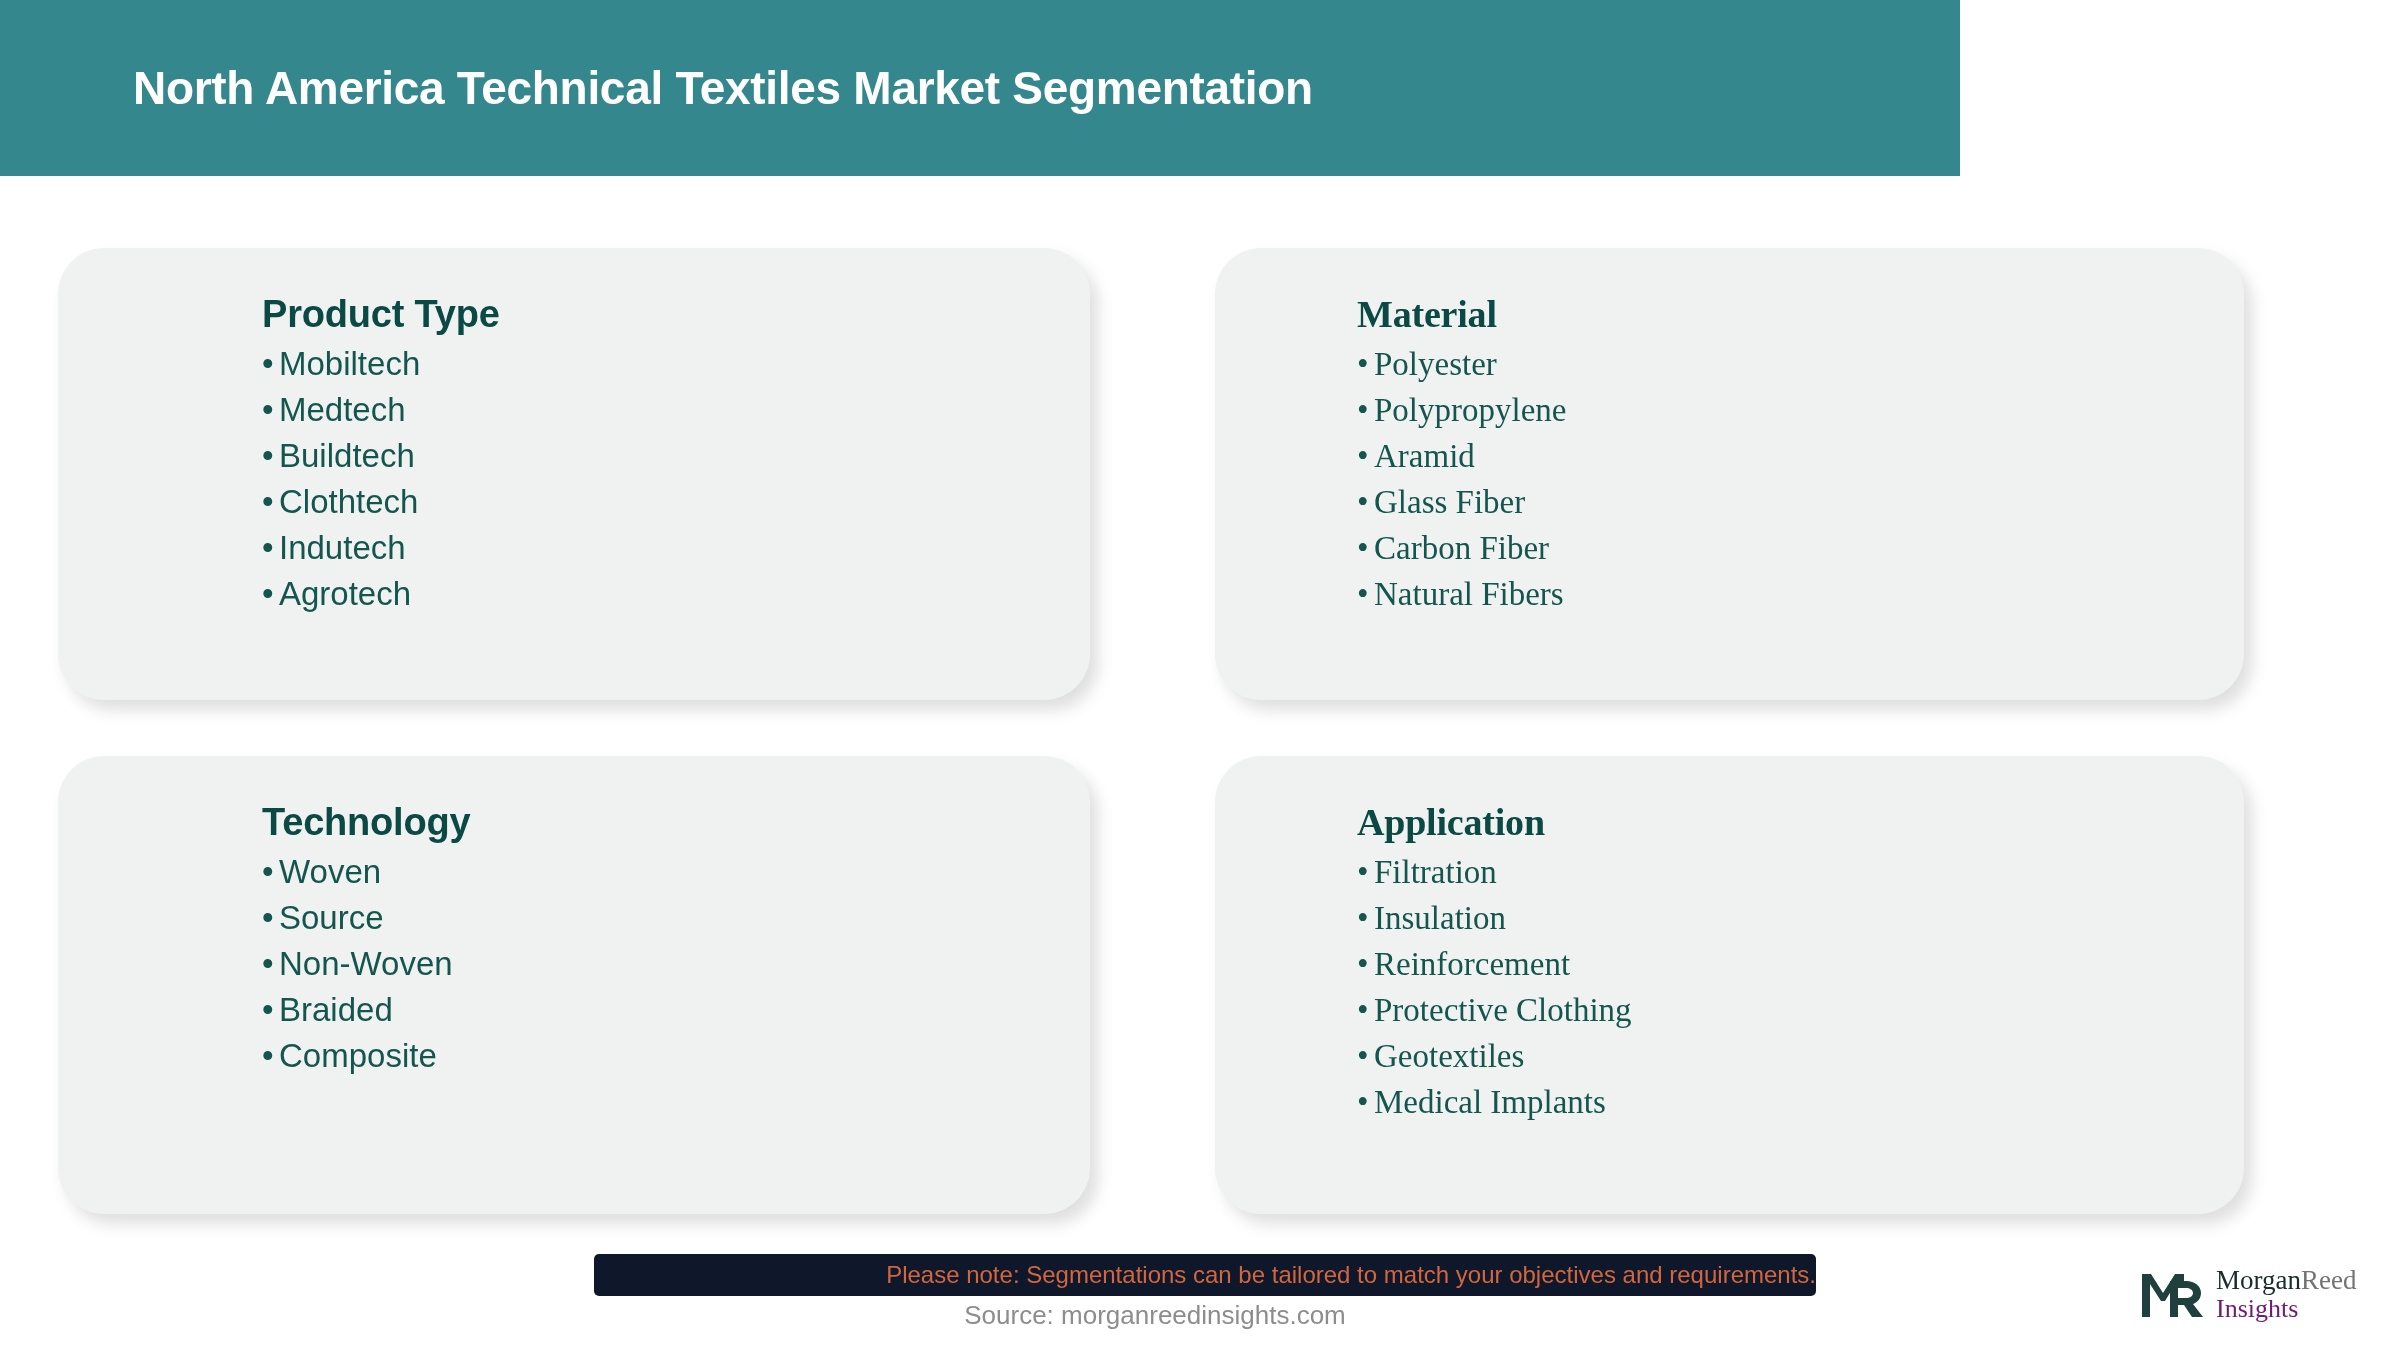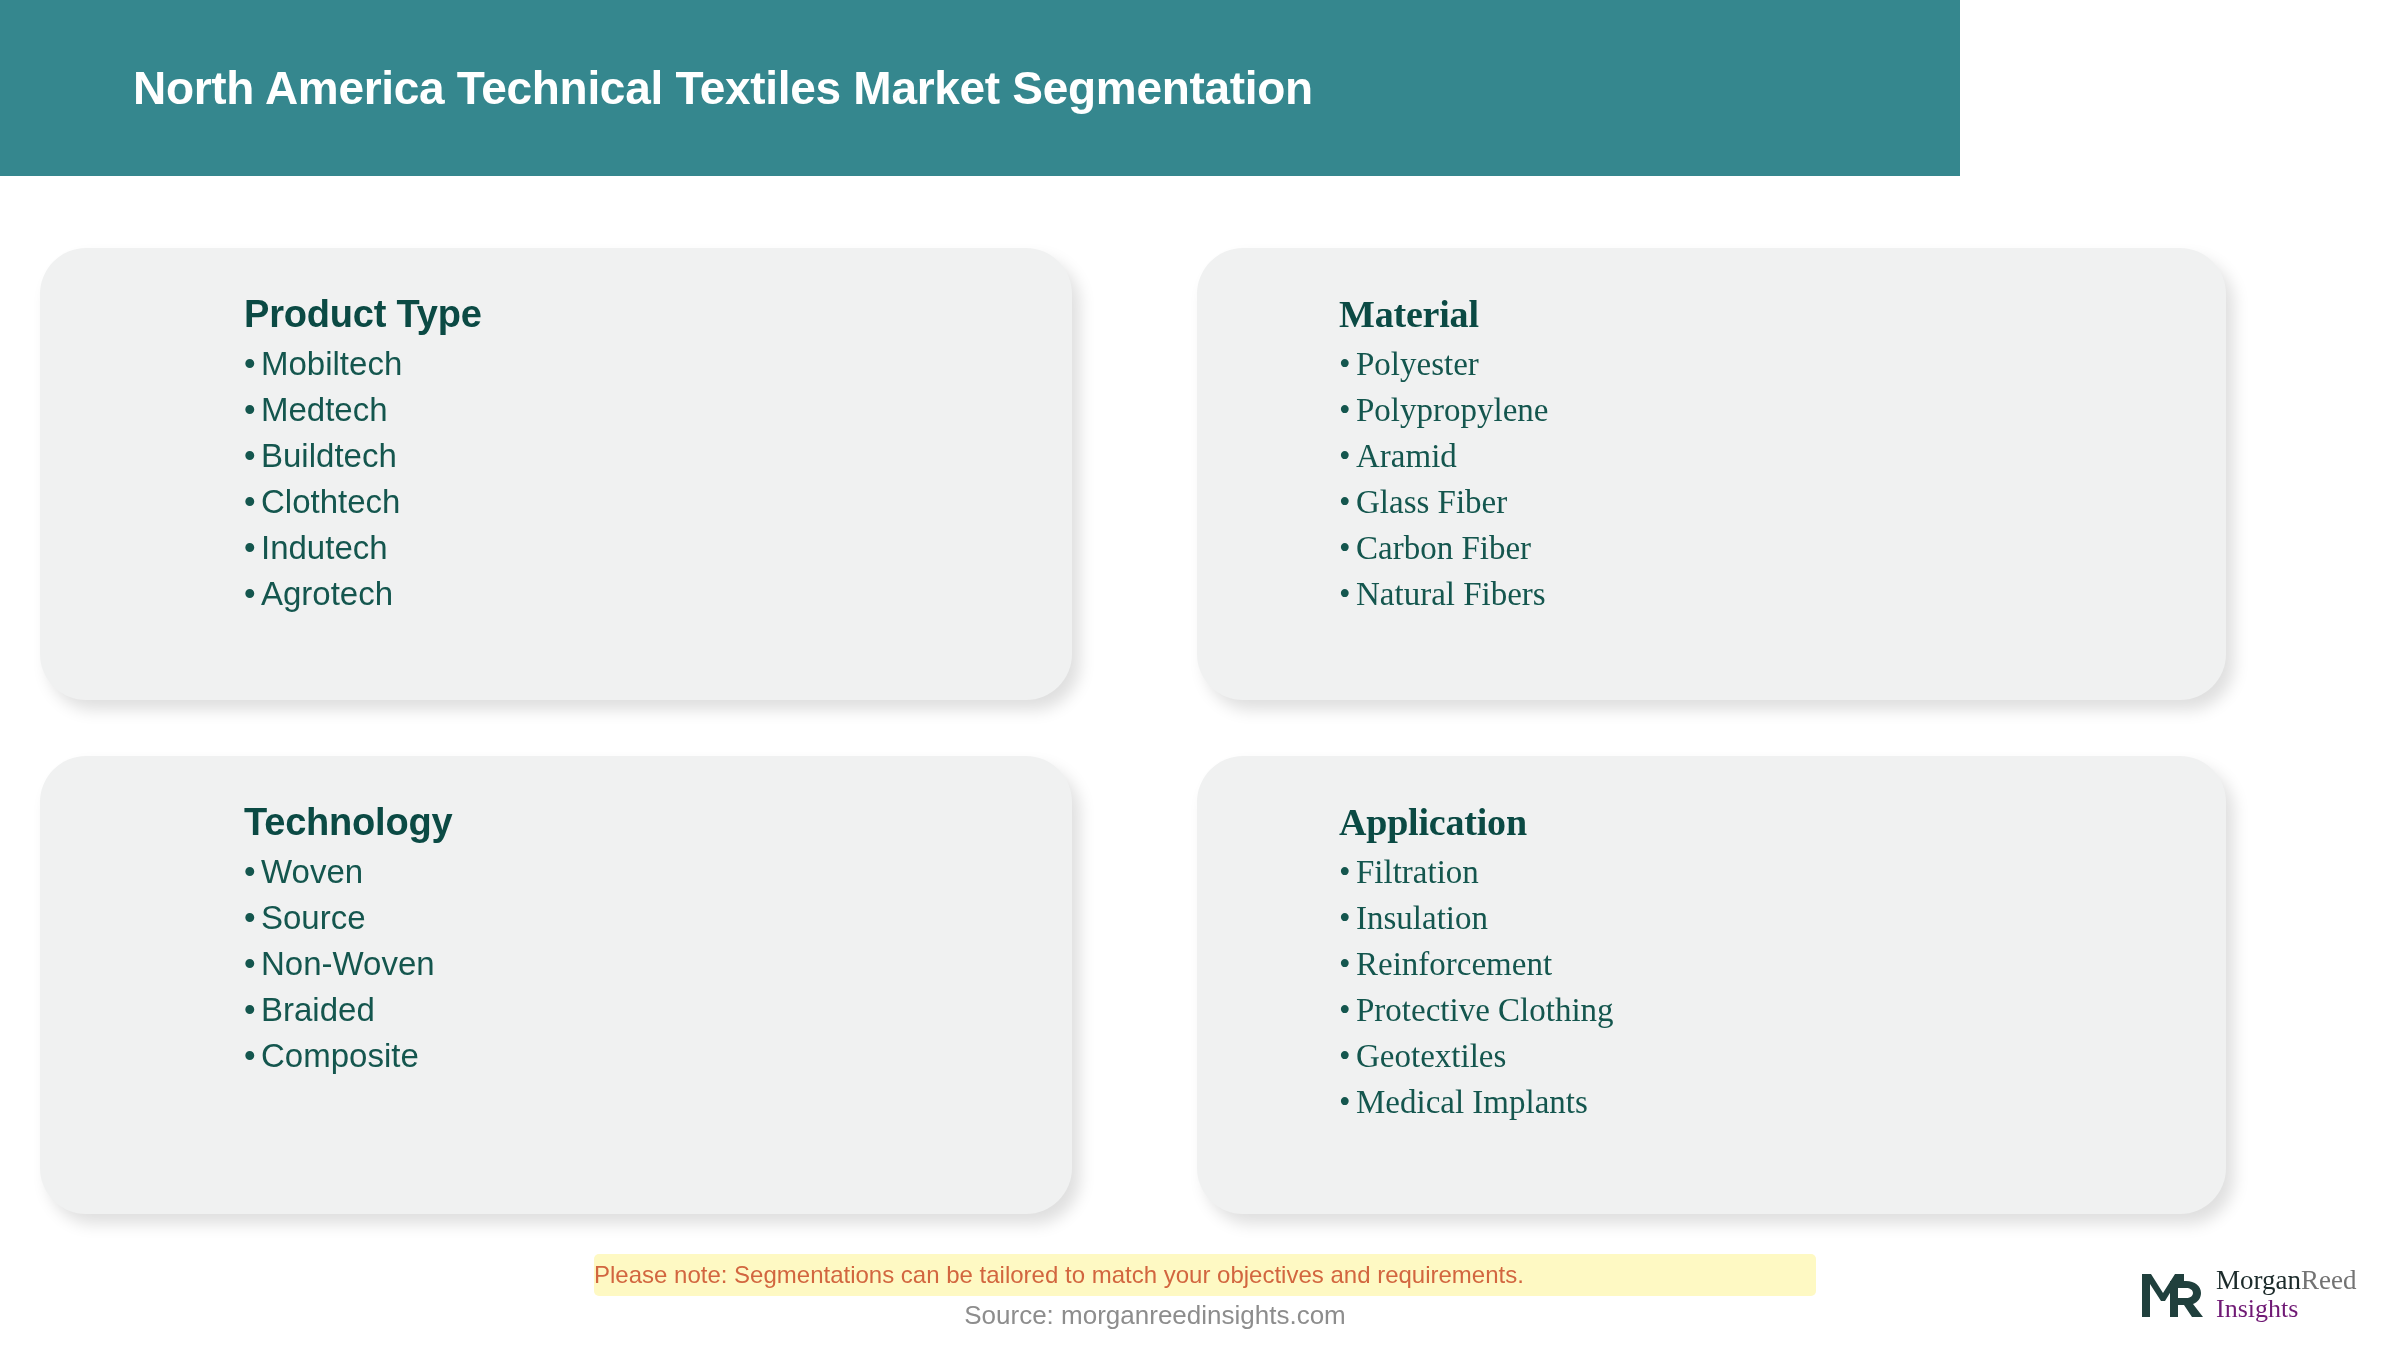--- a/index.html
+++ b/index.html
@@ -36,21 +36,21 @@
     font-size: 46px;
     font-weight: bold;
     letter-spacing: -0.3px;
     line-height: 1.1;
     white-space: nowrap;
   }
 
   
   .cards {
     position: absolute;
-    left: 40px;
+    left: 58px;
     top: 248px;
     width: 2184px;
     height: 966px;
   }
 
   .card {
     position: absolute;
     background: #F0F1F1;
     border-radius: 46px;
     box-shadow: 8px 10px 16px rgba(0,0,0,0.13);
@@ -98,25 +98,25 @@
     line-height: 46px;
   }
 
   
   .note-pill {
     position: absolute;
     left: 594px;
     top: 1254px;
     width: 1222px;
     height: 42px;
-    background: #fef9c3;
+    background: #0f172a;
     border-radius: 5px;
     display: flex;
     align-items: center;
-    justify-content: flex-start;
+    justify-content: flex-end;
   }
   .note-text {
     color: #D2663F;
     font-size: 24px;
     line-height: 1;
     white-space: nowrap;
   }
 
   .source-line {
     position: absolute;

